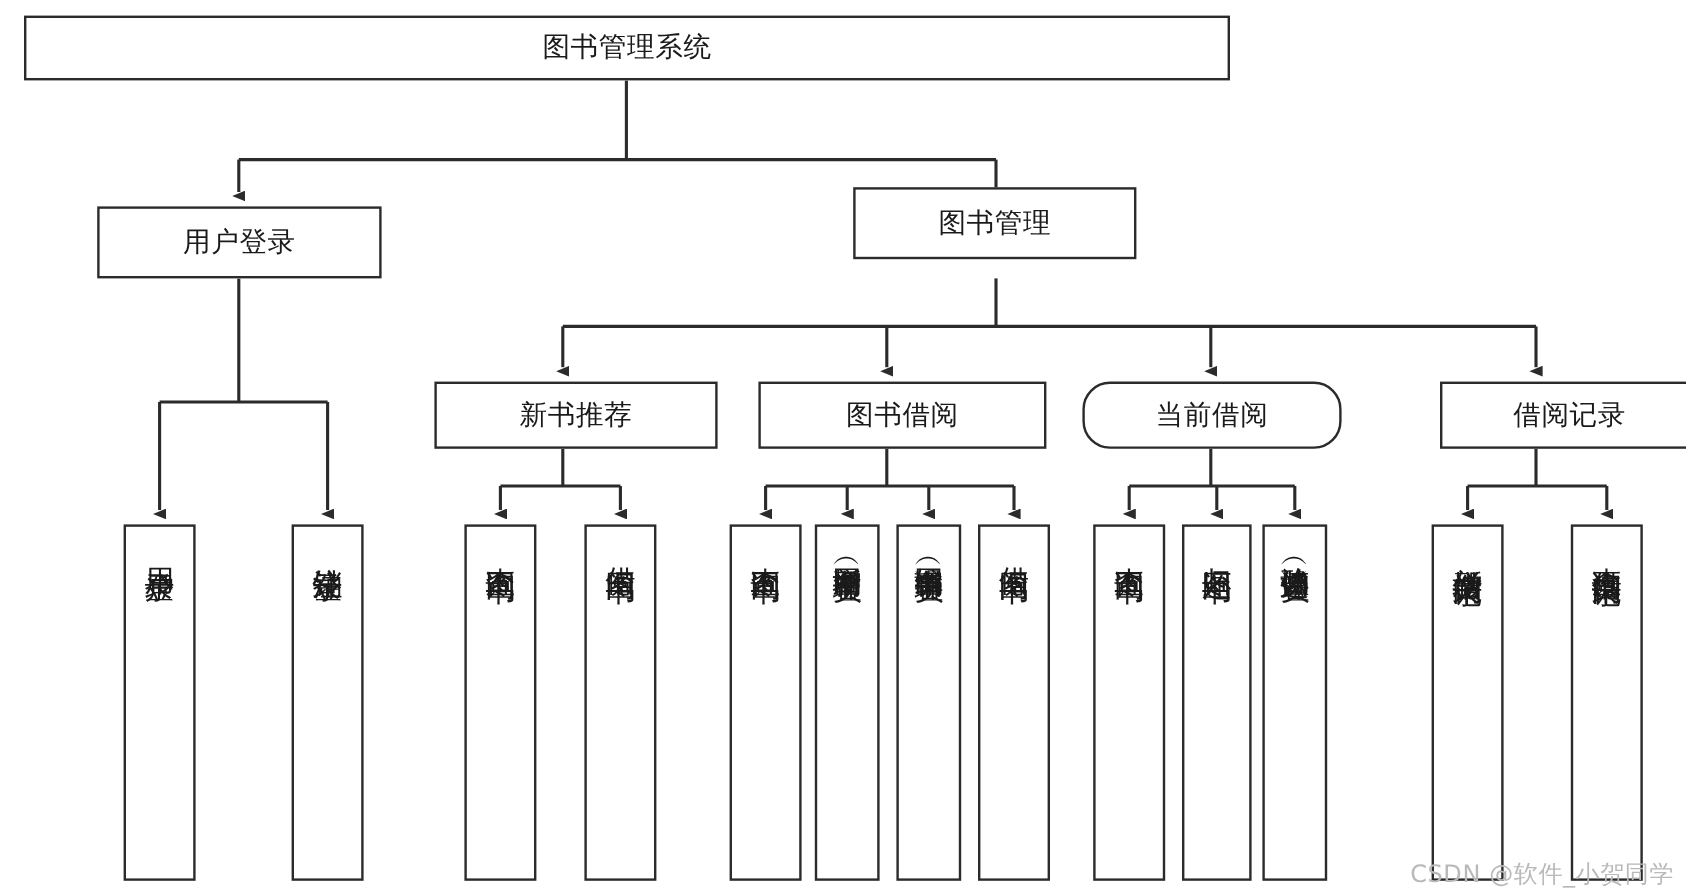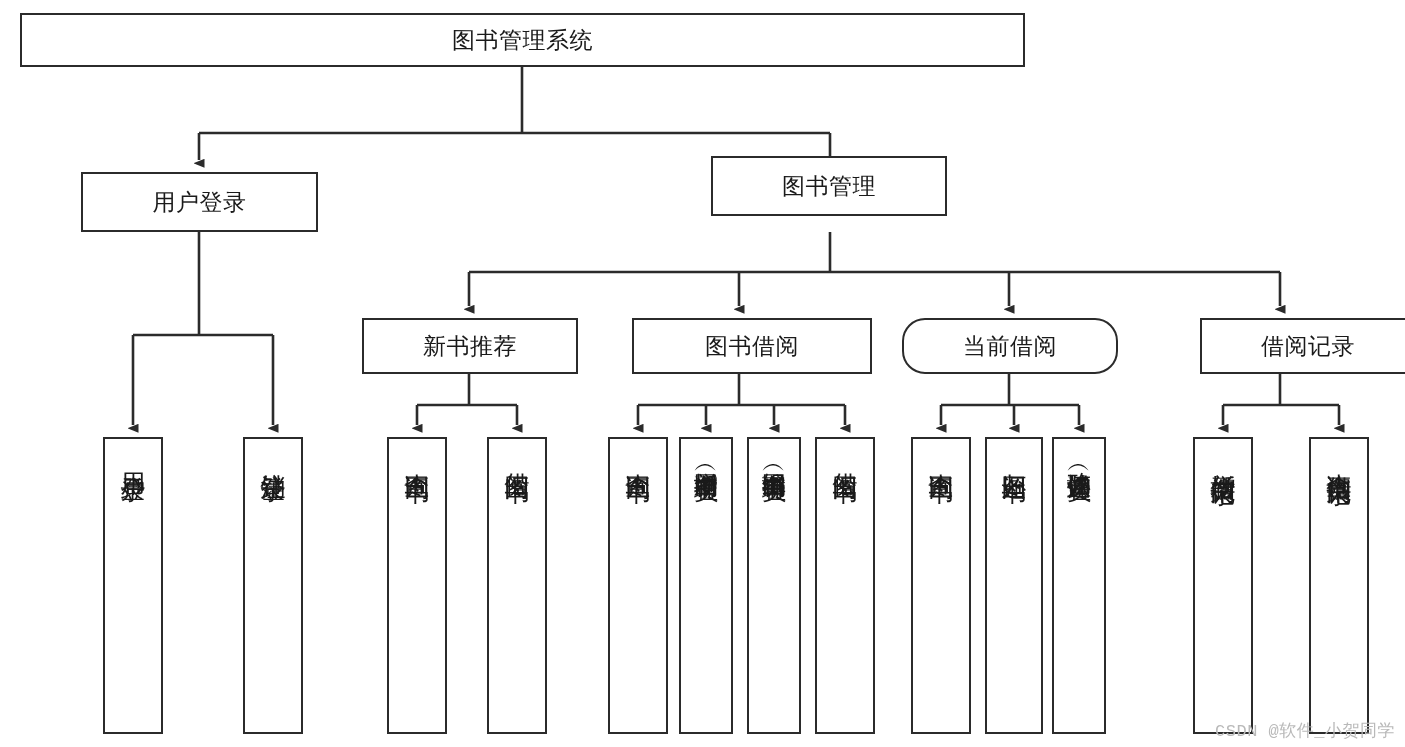--- a/index.html
+++ b/index.html
@@ -57,26 +57,25 @@
     letter-spacing: 2px;
   }
   .node.vert.narrow .lbl {
     font-size: 24px;
     letter-spacing: 1px;
   }
   .watermark {
     position: absolute;
     right: 10px;
     bottom: 5px;
-    font-size: 17px;
+    font-size: 20px;
     color: #b9b9b9;
     letter-spacing: 0.5px;
     white-space: nowrap;
     pointer-events: none;
-    font-family: Liberation Mono, monospace;
   }
 </style>
 </head>
 <body>
 
 <div id="canvas">
 
   <svg id="wires" viewBox="0 0 1405 747" xmlns="http://www.w3.org/2000/svg">
     <defs>
       <marker id="arrow" markerWidth="9" markerHeight="11" refX="1.2" refY="5.5" orient="auto" markerUnits="userSpaceOnUse">
@@ -131,21 +130,21 @@
     <span class="lbl">图书管理系统</span>
   </div>
 
   <div class="node horiz" style="left:81px;top:172px;width:237px;height:60px;">
     <span class="lbl">用户登录</span>
   </div>
   <div class="node horiz" style="left:711px;top:156px;width:236px;height:60px;">
     <span class="lbl">图书管理</span>
   </div>
 
-  <div class="node horiz" style="left:362px;top:318px;width:216px;height:56px;">
+  <div class="node horiz" style="left:362px;top:318px;width:236px;height:56px;">
     <span class="lbl">新书推荐</span>
   </div>
   <div class="node horiz" style="left:632px;top:318px;width:240px;height:56px;">
     <span class="lbl">图书借阅</span>
   </div>
   <div class="node horiz" style="left:902px;top:318px;width:216px;height:56px;border-radius:23px;">
     <span class="lbl">当前借阅</span>
   </div>
   <div class="node horiz" style="left:1172px;top:318px;width:216px;height:56px;margin-left:28px;">
     <span class="lbl">借阅记录</span>

